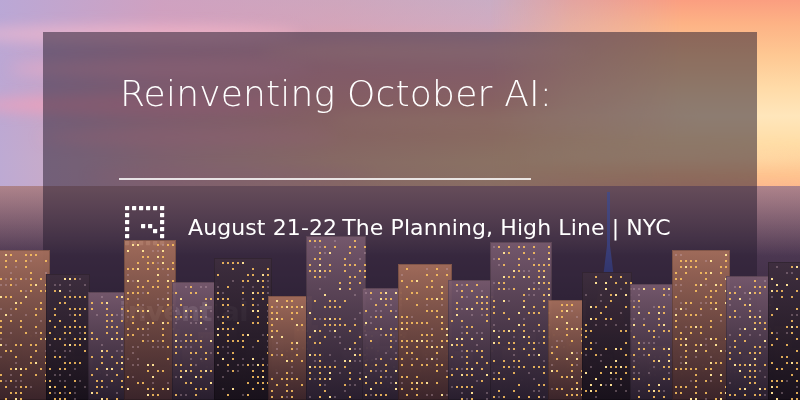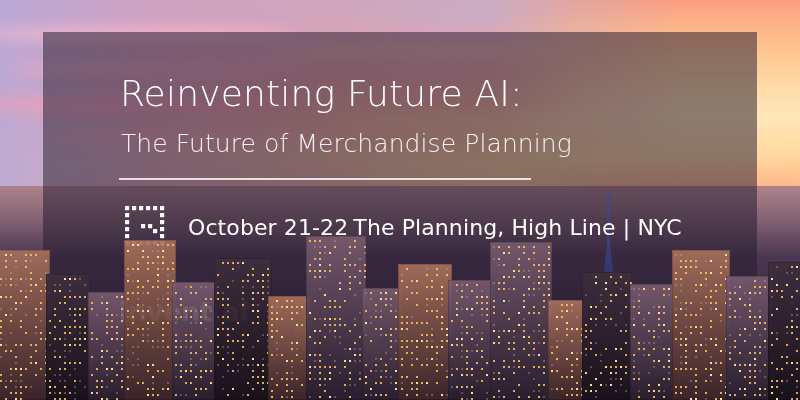--- a/index.html
+++ b/index.html
@@ -2913,23 +2913,22 @@
           <i class="win" style="left: 28px; top: 130px;"></i>
           <i class="win" style="left: 28px; top: 136px;"></i>
         </div>
       </div>
   </div>
 
   <div class="overlay"></div>
 
   <div class="content">
 
-    <div class="title">Reinventing Future AI:</div>
+    <div class="title">Reinventing October AI:</div>
 
-    <div class="subtitle">The Future of Merchandise Planning</div>
 
     <div class="divider"></div>
 
     <div class="event-row">
       <span class="event-icon">
         <svg width="52" height="52" viewBox="0 0 52 52" aria-hidden="true">
           <g fill="#ffffff">
 
             <rect x="6" y="4" width="4.2" height="4.2" rx="0.6"></rect>
             <rect x="13" y="4" width="4.2" height="4.2" rx="0.6"></rect>
@@ -2955,21 +2954,21 @@
             <rect x="6" y="18" width="4.2" height="4.2" rx="0.6"></rect>
             <rect x="6" y="11" width="4.2" height="4.2" rx="0.6"></rect>
 
             <rect x="22" y="22" width="4.2" height="4.2" rx="0.6"></rect>
             <rect x="29" y="22" width="4.2" height="4.2" rx="0.6"></rect>
             <rect x="34" y="27" width="4.2" height="4.2" rx="0.6"></rect>
           </g>
         </svg>
       </span>
       <span class="event-text">
-        <span class="event-line">October 21-22</span>
+        <span class="event-line">August 21-22</span>
         <span class="event-line">The Planning, High Line | NYC</span>
       </span>
     </div>
 
     <div class="logo">invent.ai</div>
 
   </div>
 </div>
 
 </body></html>

